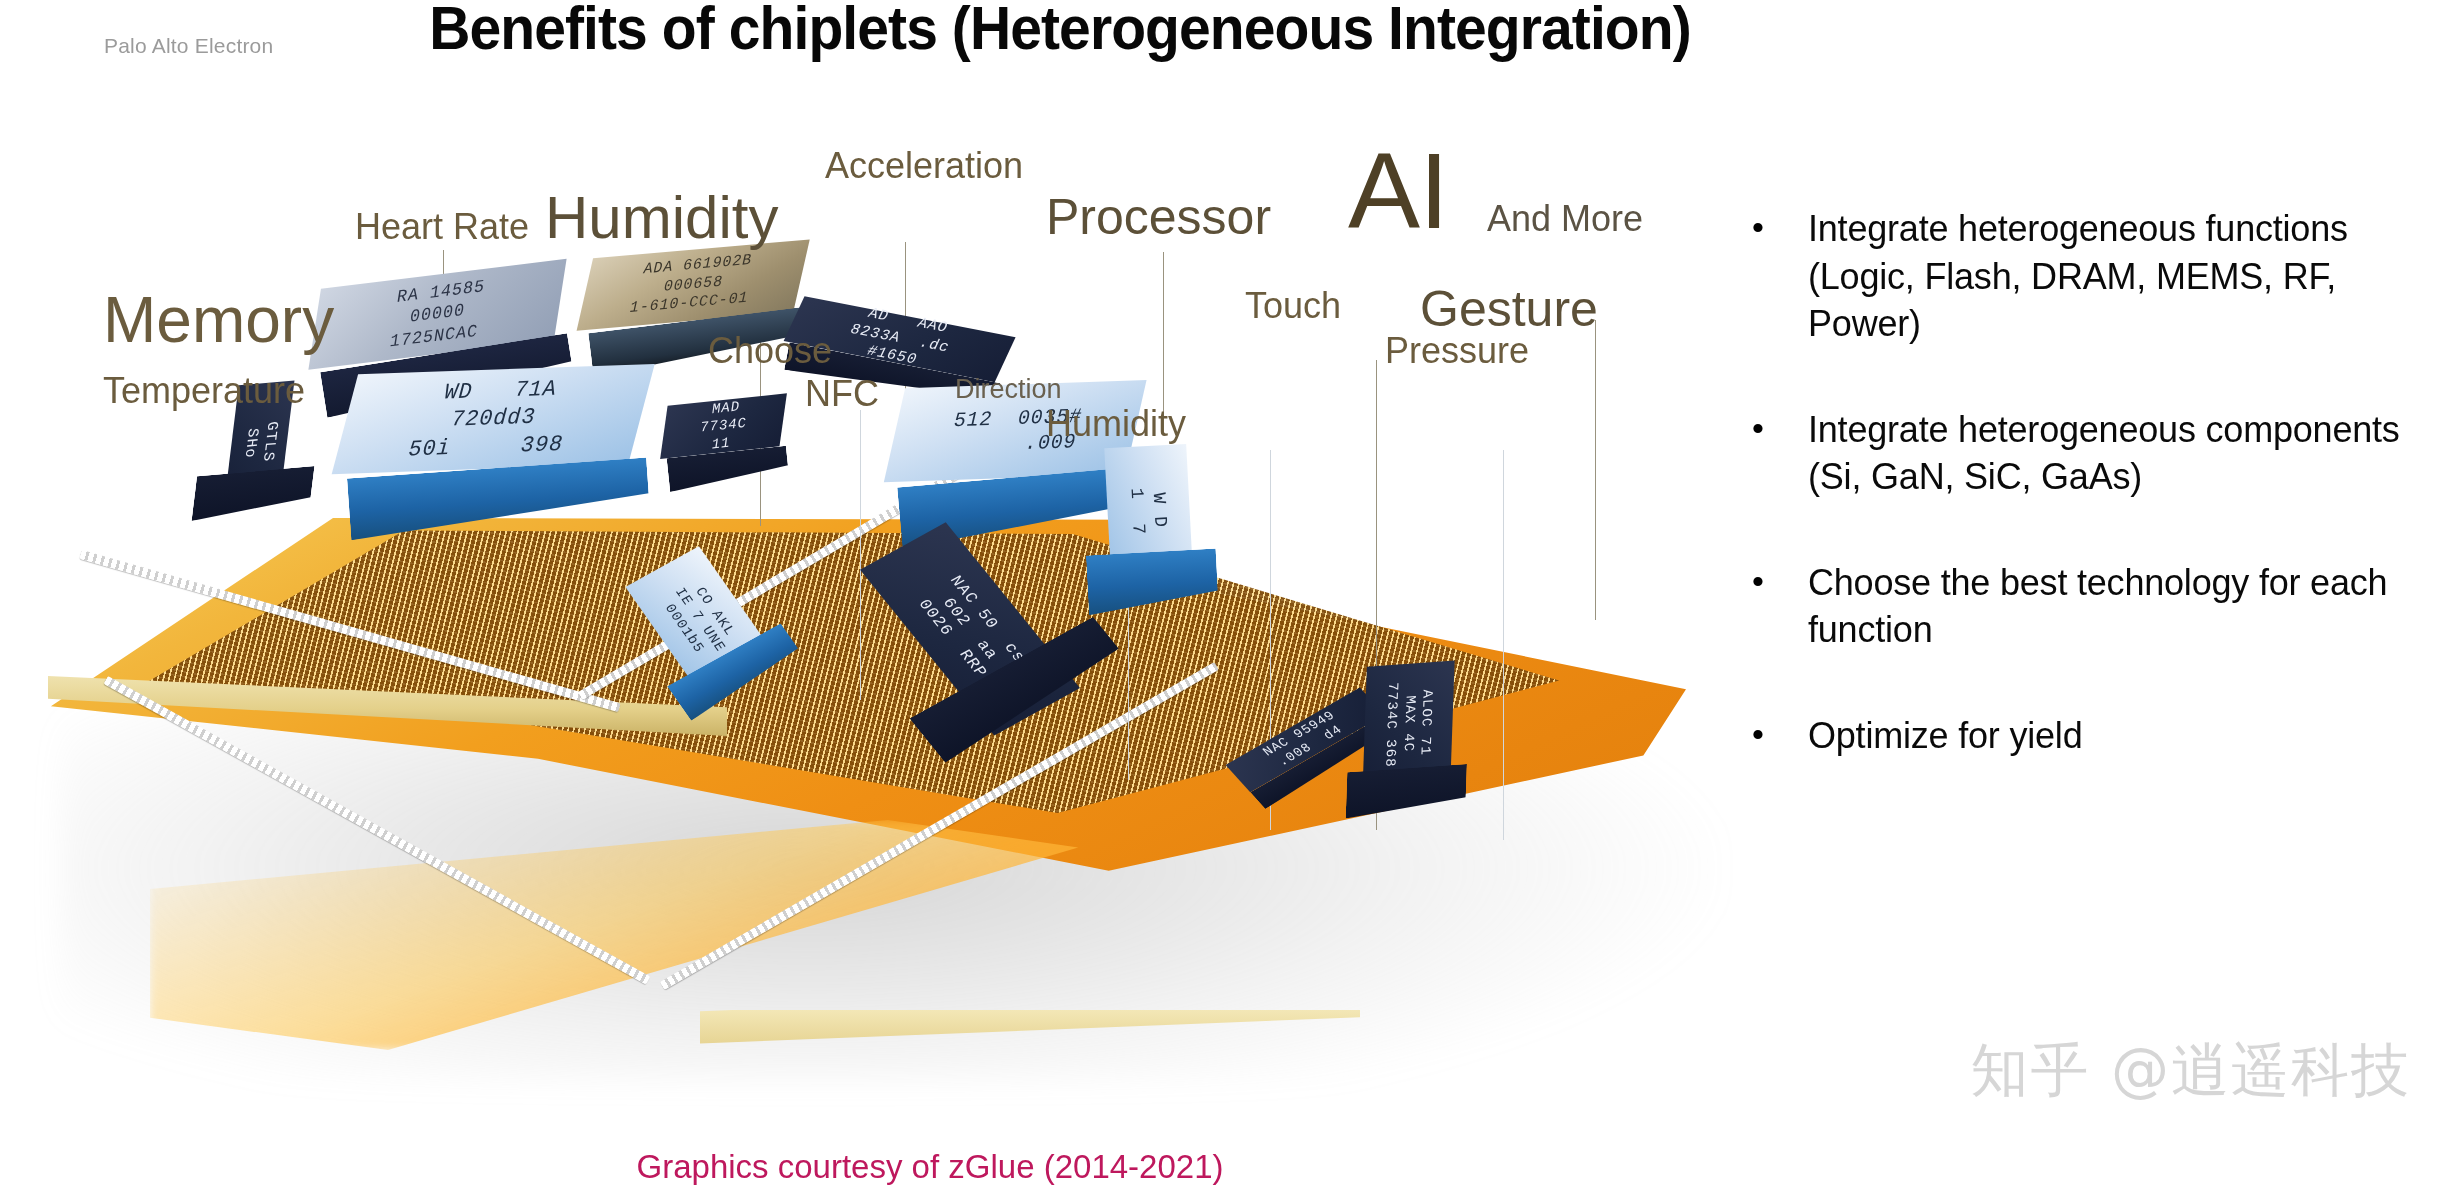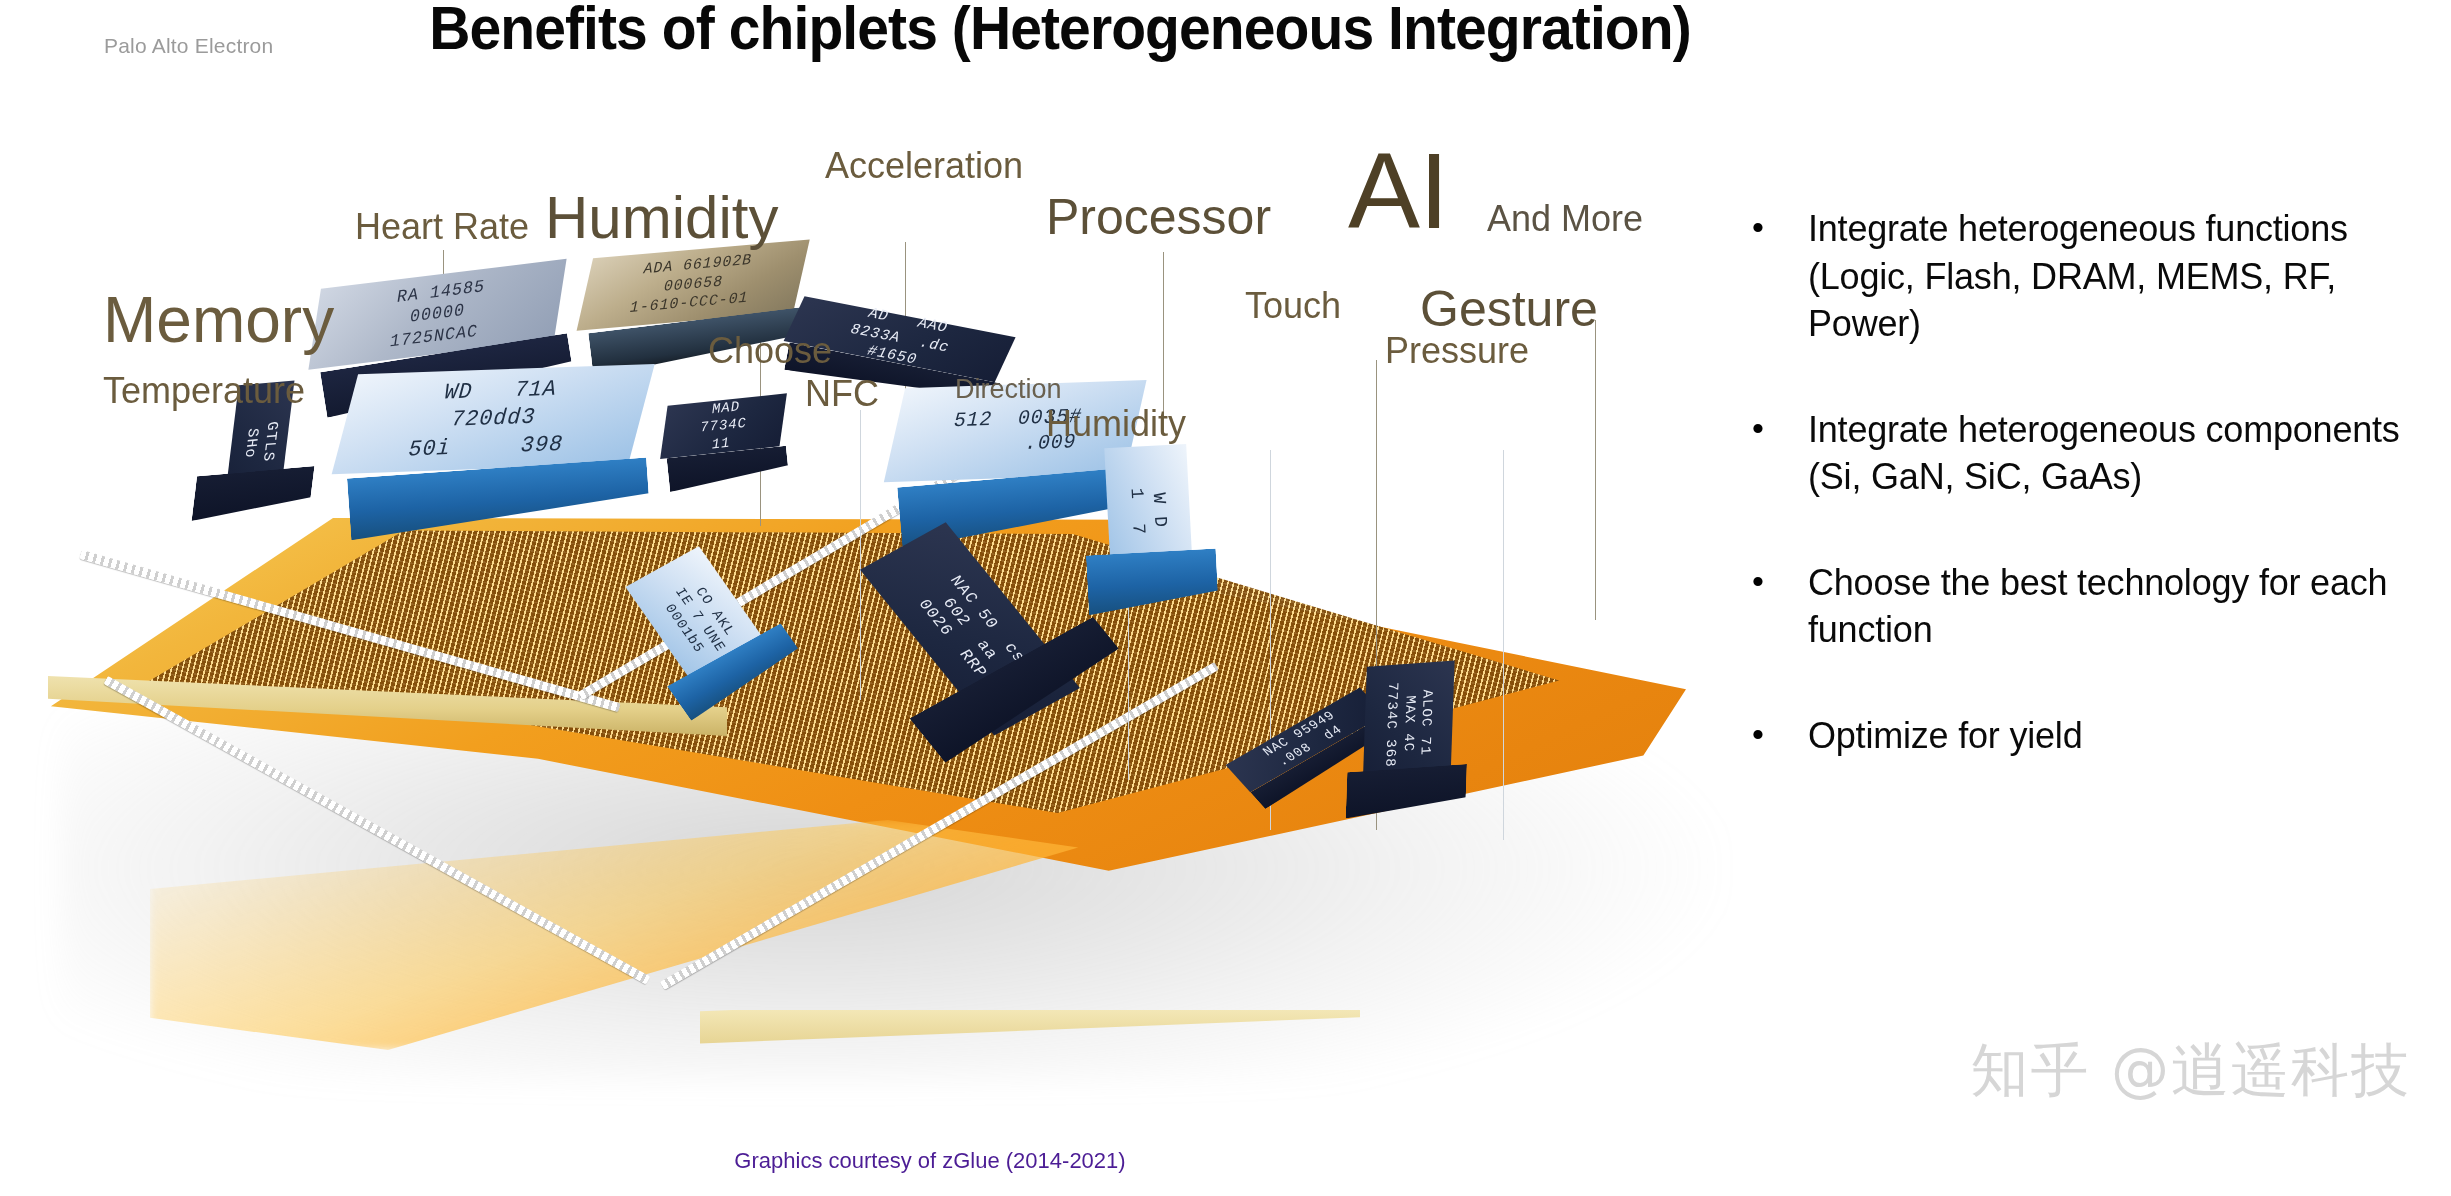--- a/index.html
+++ b/index.html
@@ -90,21 +90,21 @@
   
   .lbl{position:absolute;color:#5c5038;white-space:nowrap;
        font-family:"Liberation Sans", sans-serif;font-weight:400;}
   .lbl.sm{font-size:27px;color:#6a6150;}
   .lbl.md{font-size:36px;color:#6b5c3e;}
   .lbl.lg{font-size:64px;color:#6b5c3e;}
   .lbl.xl{font-size:108px;color:#4e4026;letter-spacing:-1px;}
 
   
   #caption{position:absolute;left:0;top:1148px;width:1860px;text-align:center;
-     font-size:22px;color:#4c1d95;}
+     font-size:33px;color:#be185d;}
   #watermark{position:absolute;right:40px;top:1032px;font-size:58px;color:#d6d6d6;
      letter-spacing:2px;white-space:nowrap;font-family:"DejaVu Sans", sans-serif;}
 
   
   #bullets{position:absolute;left:1740px;top:205px;width:700px;}
   .bullet-row{display:flex;margin-bottom:58px;}
   .bullet-dot{width:56px;flex:0 0 56px;font-size:34px;line-height:1.32;color:#000;
      text-align:left;padding-left:12px;}
   .bullet-text{font-size:36px;line-height:1.32;color:#0a0a0a;letter-spacing:-.2px;}
 </style>

